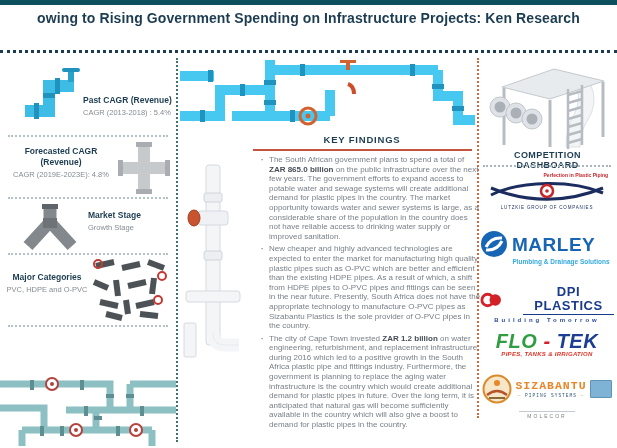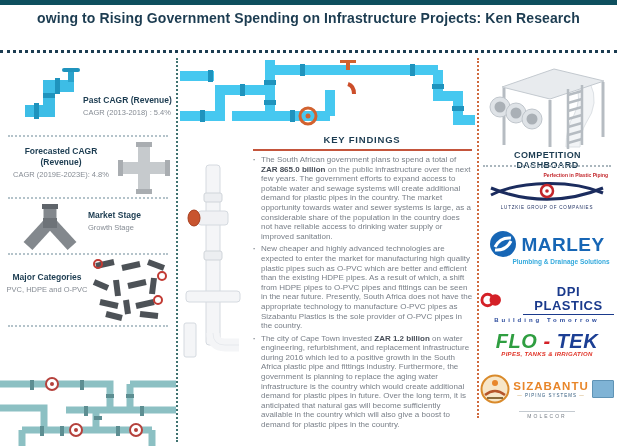--- a/index.html
+++ b/index.html
@@ -16,50 +16,50 @@
   .lrow{position:absolute;}
   .label{font-weight:bold;color:#1c3c51;font-size:8.5px;line-height:11px;}
   .value{color:#868c94;font-size:7.5px;line-height:10px;margin-top:2px;}
   .ldiv{position:absolute;border-top:2px dotted #b4c3ca;left:8px;width:160px;}
   .tr{text-align:left;} .tc{text-align:center;}
 
   
   .kf-head{position:absolute;left:252px;top:134px;width:220px;text-align:center;
     font-size:9.5px;font-weight:bold;color:#1c3c51;letter-spacing:.8px;}
   .kf-line{position:absolute;left:253px;top:149px;width:219px;border-top:2px solid #c4553c;}
-  .kf-list{position:absolute;left:252px;top:155px;width:221px;margin:0;padding:0;list-style:none;}
+  .kf-list{position:absolute;left:260px;top:155px;width:221px;margin:0;padding:0;list-style:none;}
   .kf-list li{position:relative;font-size:8px;line-height:9.6px;color:#7a8089;
     padding-left:9px;margin-bottom:3px;text-align:left;}
   .kf-list li::before{content:"\00B7";position:absolute;left:1px;top:0;font-weight:bold;color:#7a8089;}
   .kf-list .b{font-weight:bold;color:#474e58;}
 
   
   .cd-head{position:absolute;left:482px;top:150px;width:131px;text-align:center;
     font-size:9px;font-weight:bold;color:#1c3c51;letter-spacing:.4px;}
   .cd-dots{position:absolute;left:483px;top:165px;width:128px;border-top:2px dotted #aab6bd;}
   .logo-block{position:absolute;left:480px;width:134px;text-align:center;}
 
   .gradco-tag{font-size:5px;color:#c3262b;text-align:right;padding-right:6px;font-weight:bold;}
   .gradco-name{font-size:8px;font-weight:bold;color:#1b2c5e;letter-spacing:1.2px;margin-top:1px;}
   .gradco-sub{font-size:4.5px;color:#1b2c5e;letter-spacing:.8px;margin-top:1px;}
 
-  .marley-row{display:flex;align-items:center;justify-content:center;gap:4px;}
+  .marley-row{display:flex;align-items:center;gap:4px;}
   .marley-name{font-size:19px;font-weight:bold;color:#1766b5;letter-spacing:.5px;line-height:19px;}
   .marley-sub{font-size:6.5px;font-weight:bold;color:#35aadd;margin-top:0px;padding-left:28px;}
 
   .dpi-row{display:flex;align-items:center;justify-content:flex-start;gap:20px;}
   .dpi-name{font-size:13px;font-weight:bold;color:#1a3a8c;letter-spacing:.5px;
     border-bottom:1.5px solid #1a3a8c;padding-bottom:1px;line-height:14px;}
   .dpi-sub{font-size:6px;font-weight:bold;color:#2a4a9c;letter-spacing:3px;margin-top:2px;}
 
   .flotek-name{font-size:20px;font-weight:bold;font-style:italic;letter-spacing:.5px;line-height:17px;}
   .flotek-name .flo{color:#2f9e41;} .flotek-name .dash{color:#d42027;} .flotek-name .tek{color:#1c3f94;}
   .flotek-sub{font-size:6px;font-weight:bold;font-style:italic;color:#e03226;margin-top:1px;letter-spacing:.3px;}
 
-  .siza-row{display:flex;align-items:center;justify-content:center;gap:3px;}
+  .siza-row{display:flex;align-items:center;justify-content:center;gap:3px;font-family:Liberation Mono, monospace;}
   .siza-name{font-size:11.5px;font-weight:bold;color:#e8862a;letter-spacing:1px;line-height:12px;}
   .siza-sub{font-size:4.5px;color:#315a7d;letter-spacing:1px;margin-top:1px;}
   .siza-sub::before{content:"\2014\00A0";color:#c9a05a;} .siza-sub::after{content:"\00A0\2014";color:#c9a05a;}
   .siza-extra{display:inline-block;font-size:5px;color:#7a8089;letter-spacing:2px;margin-top:2px;
     border-top:1px solid #c4cad0;padding:1px 8px 0 8px;}
   .siza-thumb{width:20px;height:16px;background:#7fb3d5;border:1px solid #5f93b5;border-radius:1px;}
 
   svg{display:block;}
 </style>
 </head>

